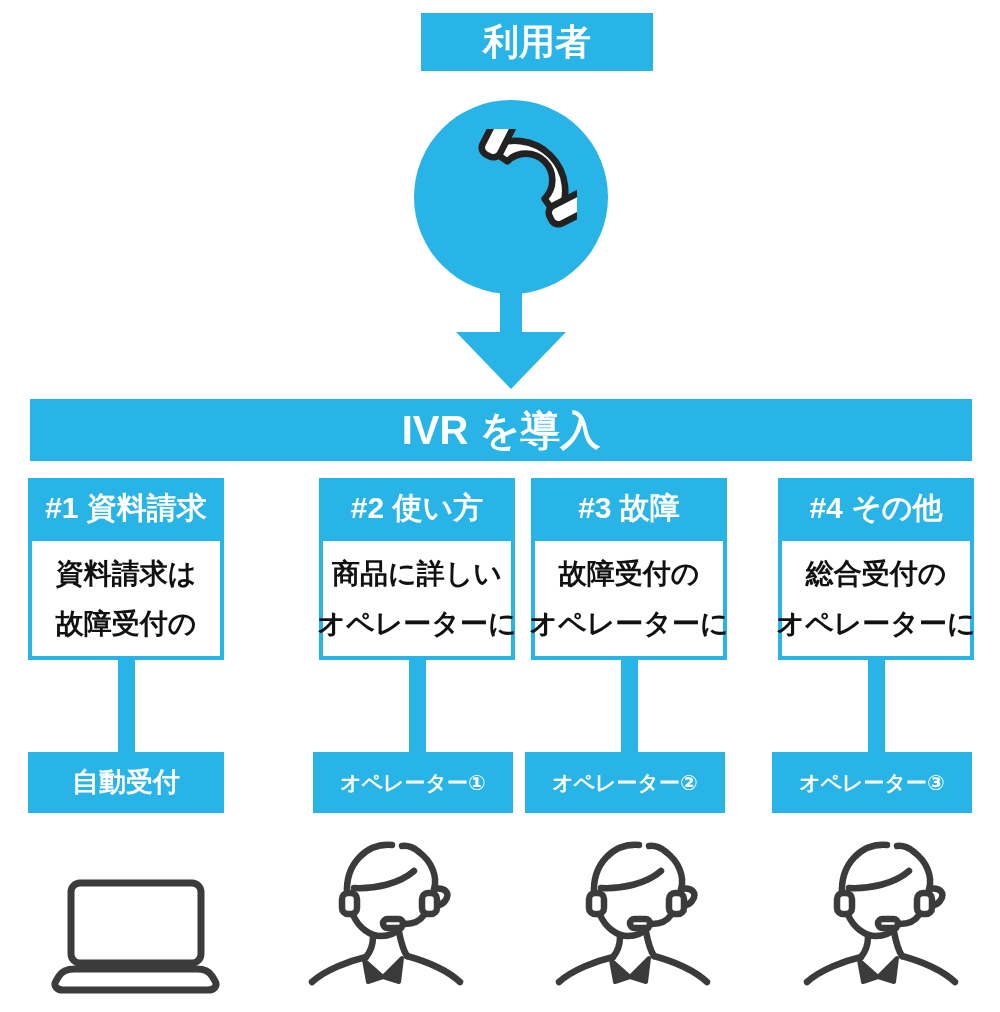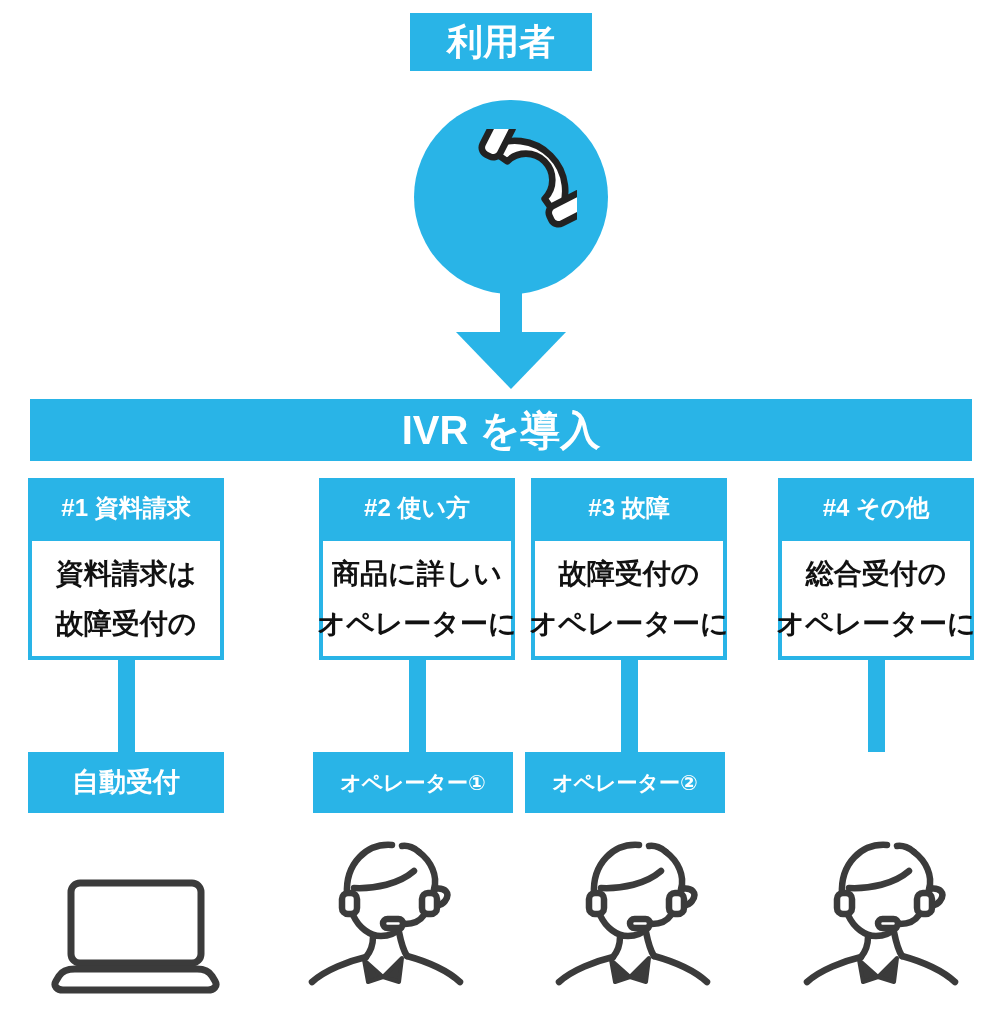--- a/index.html
+++ b/index.html
@@ -5,39 +5,39 @@
   :root { --accent:#29b4e7; --ink:#111111; --stroke:#3b3b3b; }
   * { box-sizing:border-box; }
   body { margin:0; background:#ffffff; }
   .canvas {
     position:relative; width:1000px; height:1012px; background:#ffffff;
     font-family:"Liberation Sans","DejaVu Sans",sans-serif; font-weight:bold;
     overflow:hidden;
   }
   .cyan-box { position:absolute; background:var(--accent); color:#ffffff; text-align:center; white-space:nowrap; }
 
-  .user-label { left:410px; top:13px; width:182px; height:58px; line-height:58px; font-size:36px; }
+  .user-label { left:421px; top:13px; width:232px; height:58px; line-height:58px; font-size:36px; }
 
   .phone-circle {
     position:absolute; left:414px; top:100px; width:194px; height:194px;
     background:var(--accent); border-radius:50%;
     display:flex; align-items:center; justify-content:center;
   }
   .arrow-stem { position:absolute; left:500px; top:290px; width:22px; height:44px; background:var(--accent); }
   .arrow-head {
     position:absolute; left:456px; top:332px; width:0; height:0;
     border-left:55px solid transparent; border-right:55px solid transparent;
     border-top:57px solid var(--accent);
   }
 
   .banner { left:30px; top:399px; width:942px; height:62px; line-height:62px; font-size:40px; }
 
   .column { position:absolute; top:478px; width:196px; }
   .col-c1 { left:28px; } .col-c2 { left:283px;margin-left:36px; } .col-c3 { left:531px; } .col-c4 { left:778px; }
-  .col-header { height:59px; line-height:59px; background:var(--accent); color:#ffffff; text-align:center; font-size:24px; white-space:nowrap; }
+  .col-header { height:59px; line-height:59px; background:var(--accent); color:#ffffff; text-align:center; font-size:30px; white-space:nowrap; }
   .col-body {
     height:123px; background:#ffffff; border:4px solid var(--accent);
     display:flex; flex-direction:column; justify-content:center; align-items:center;
     color:var(--ink); font-size:28px; line-height:50px; text-align:center; white-space:nowrap;
   }
   .col-stem { width:17px; height:92px; background:var(--accent); margin:0 auto; }
   .col-label { height:61px; line-height:61px; background:var(--accent); color:#ffffff; text-align:center; font-size:27px; white-space:nowrap; }
   .col-label.wide { width:200px; margin-left:-6px; font-size:21px; }
 
   .icon-abs { position:absolute; }
@@ -96,20 +96,21 @@
     <div class="col-label wide">オペレーター②</div>
   </div>
 
   <div class="column col-c4">
     <div class="col-header">#4 その他</div>
     <div class="col-body">
       <div>総合受付の</div>
       <div>オペレーターに</div>
     </div>
     <div class="col-stem"></div>
+    <div class="col-label wide">オペレーター③</div>
   </div>
 
   <span class="icon-abs" style="left:46px; top:878px;">
     <svg width="175" height="118" viewBox="0 0 175 118" fill="none" stroke="#3b3b3b" stroke-width="7" stroke-linecap="round" stroke-linejoin="round">
       <rect x="25" y="5" width="130" height="80" rx="9"></rect>
       <path d="M29 91 L151 91 C158 91 163 93 166 98 L169 103 C172 108 168 112 162 112 L17 112 C11 112 7 108 10 103 L13 98 C16 93 22 91 29 91 Z"></path>
     </svg>
   </span>
 
   <span class="icon-abs" style="left:295px; top:833px;">

